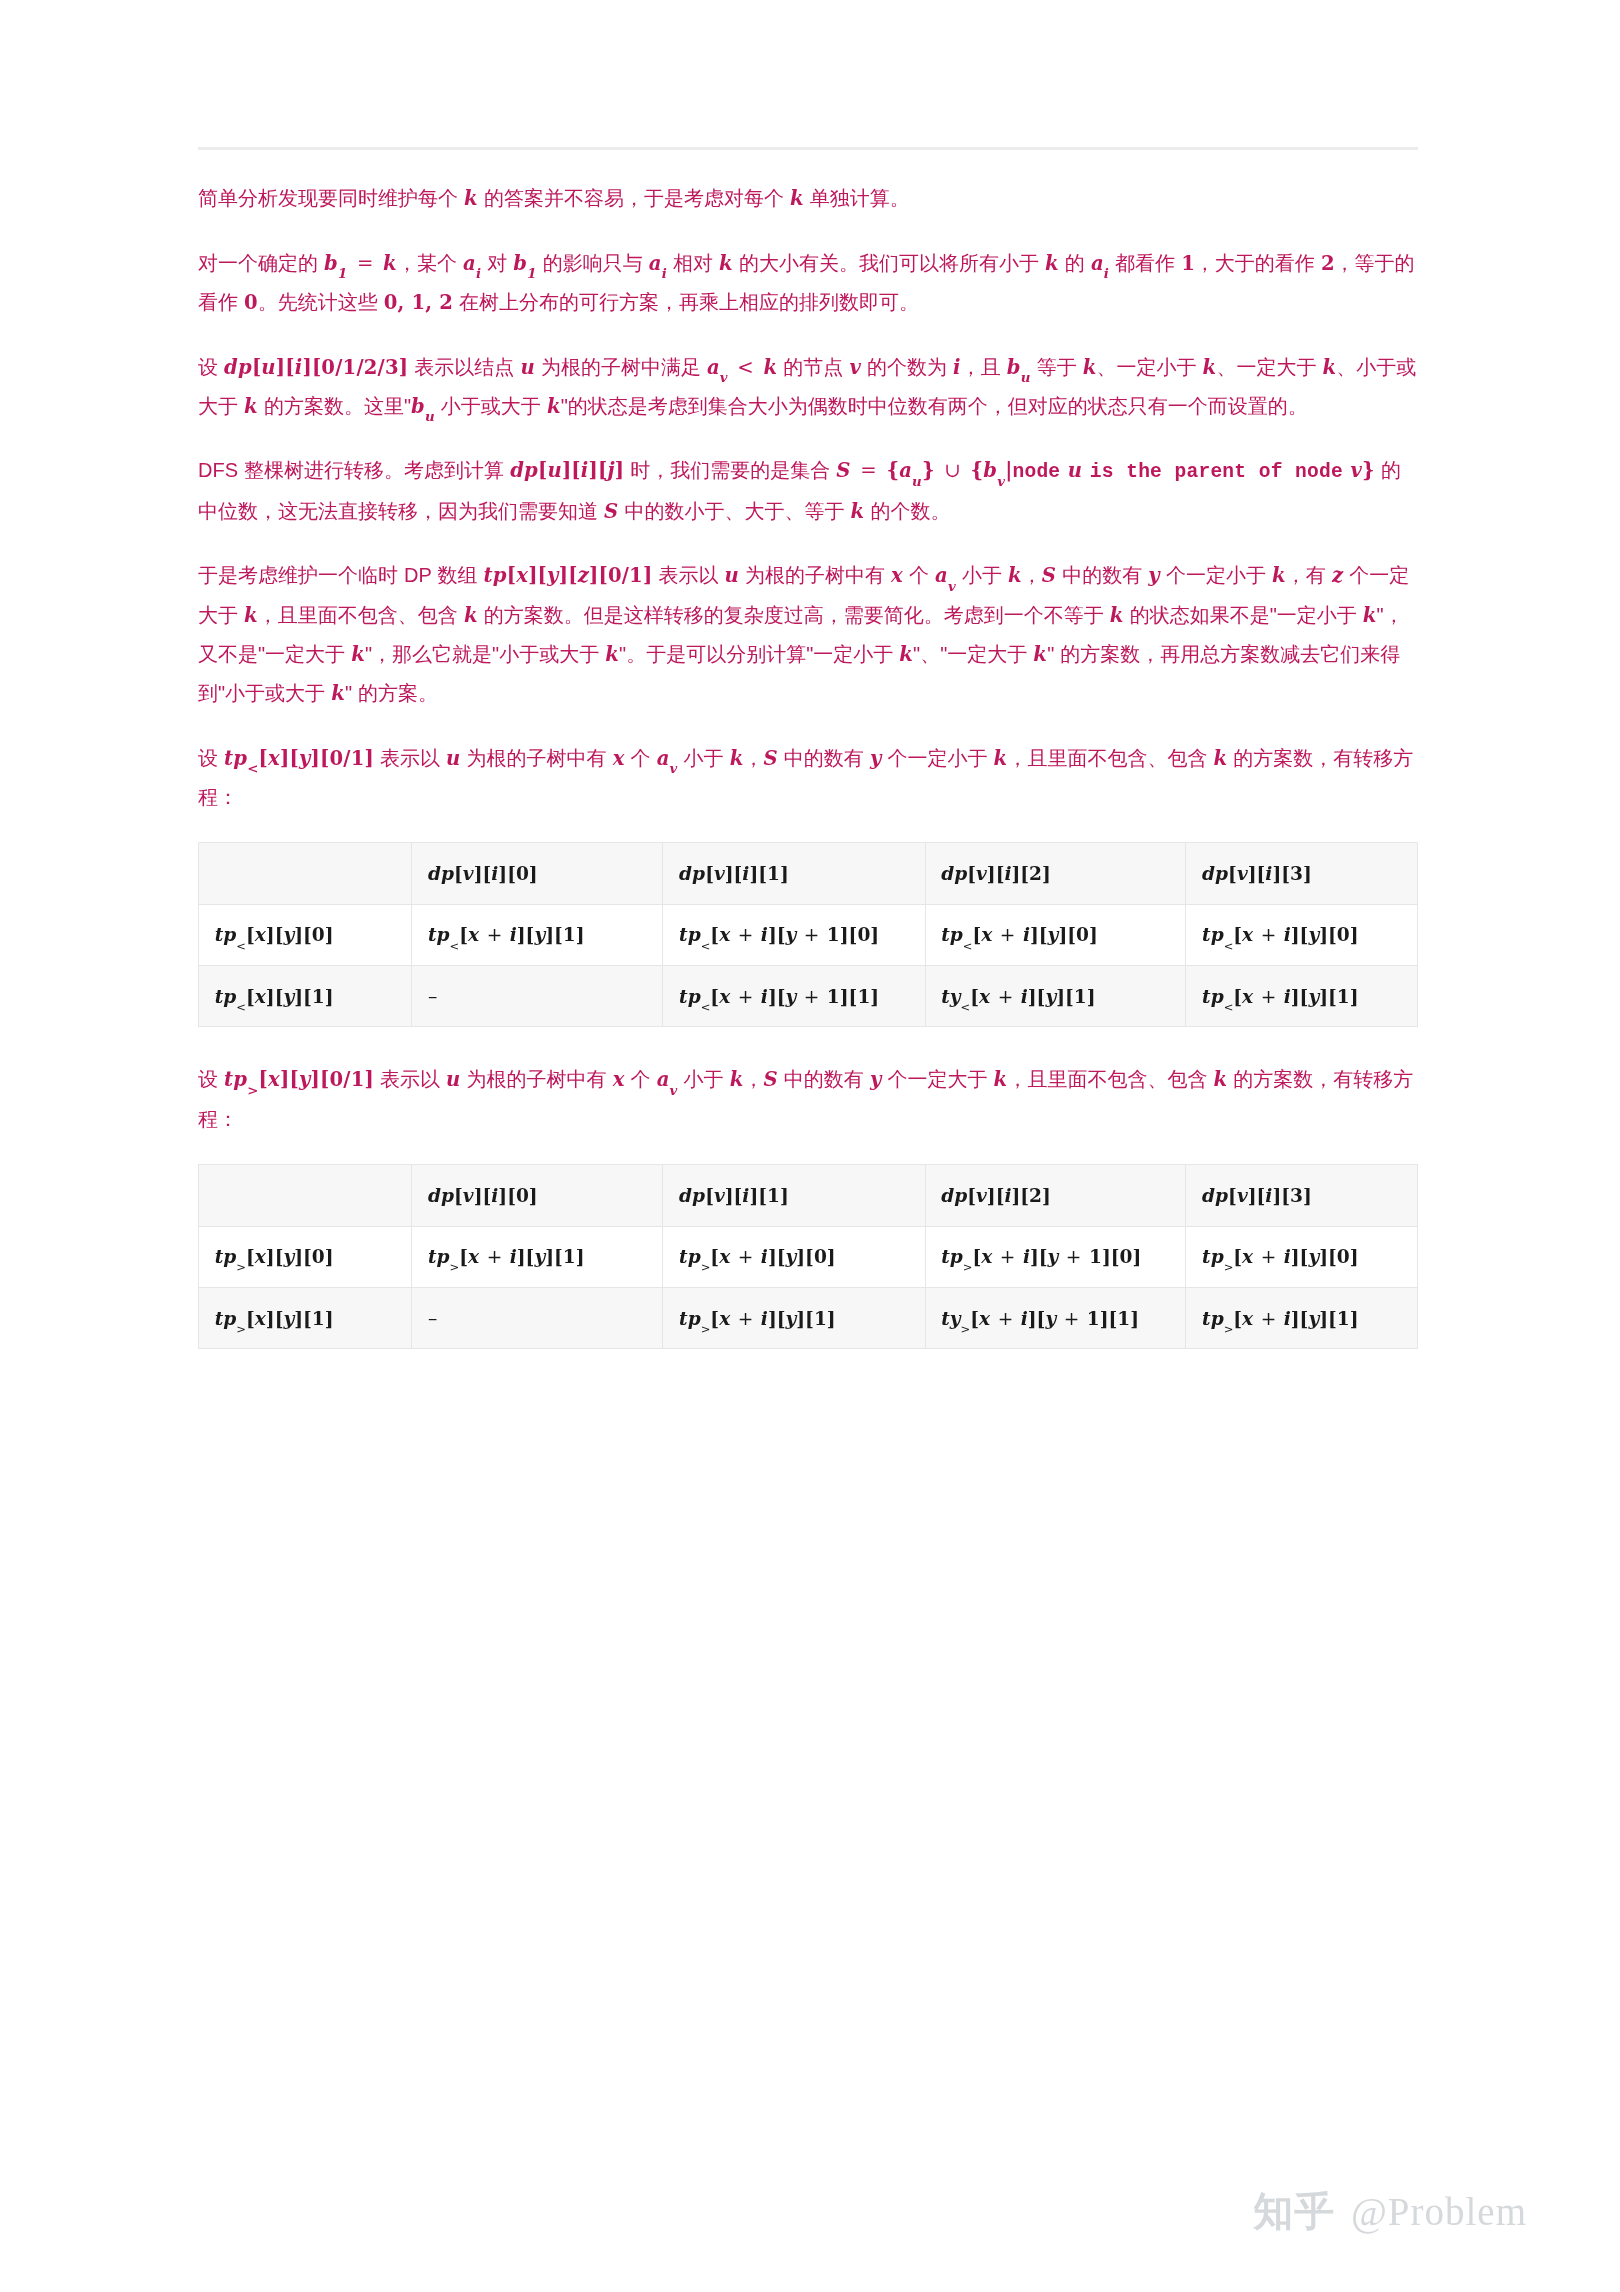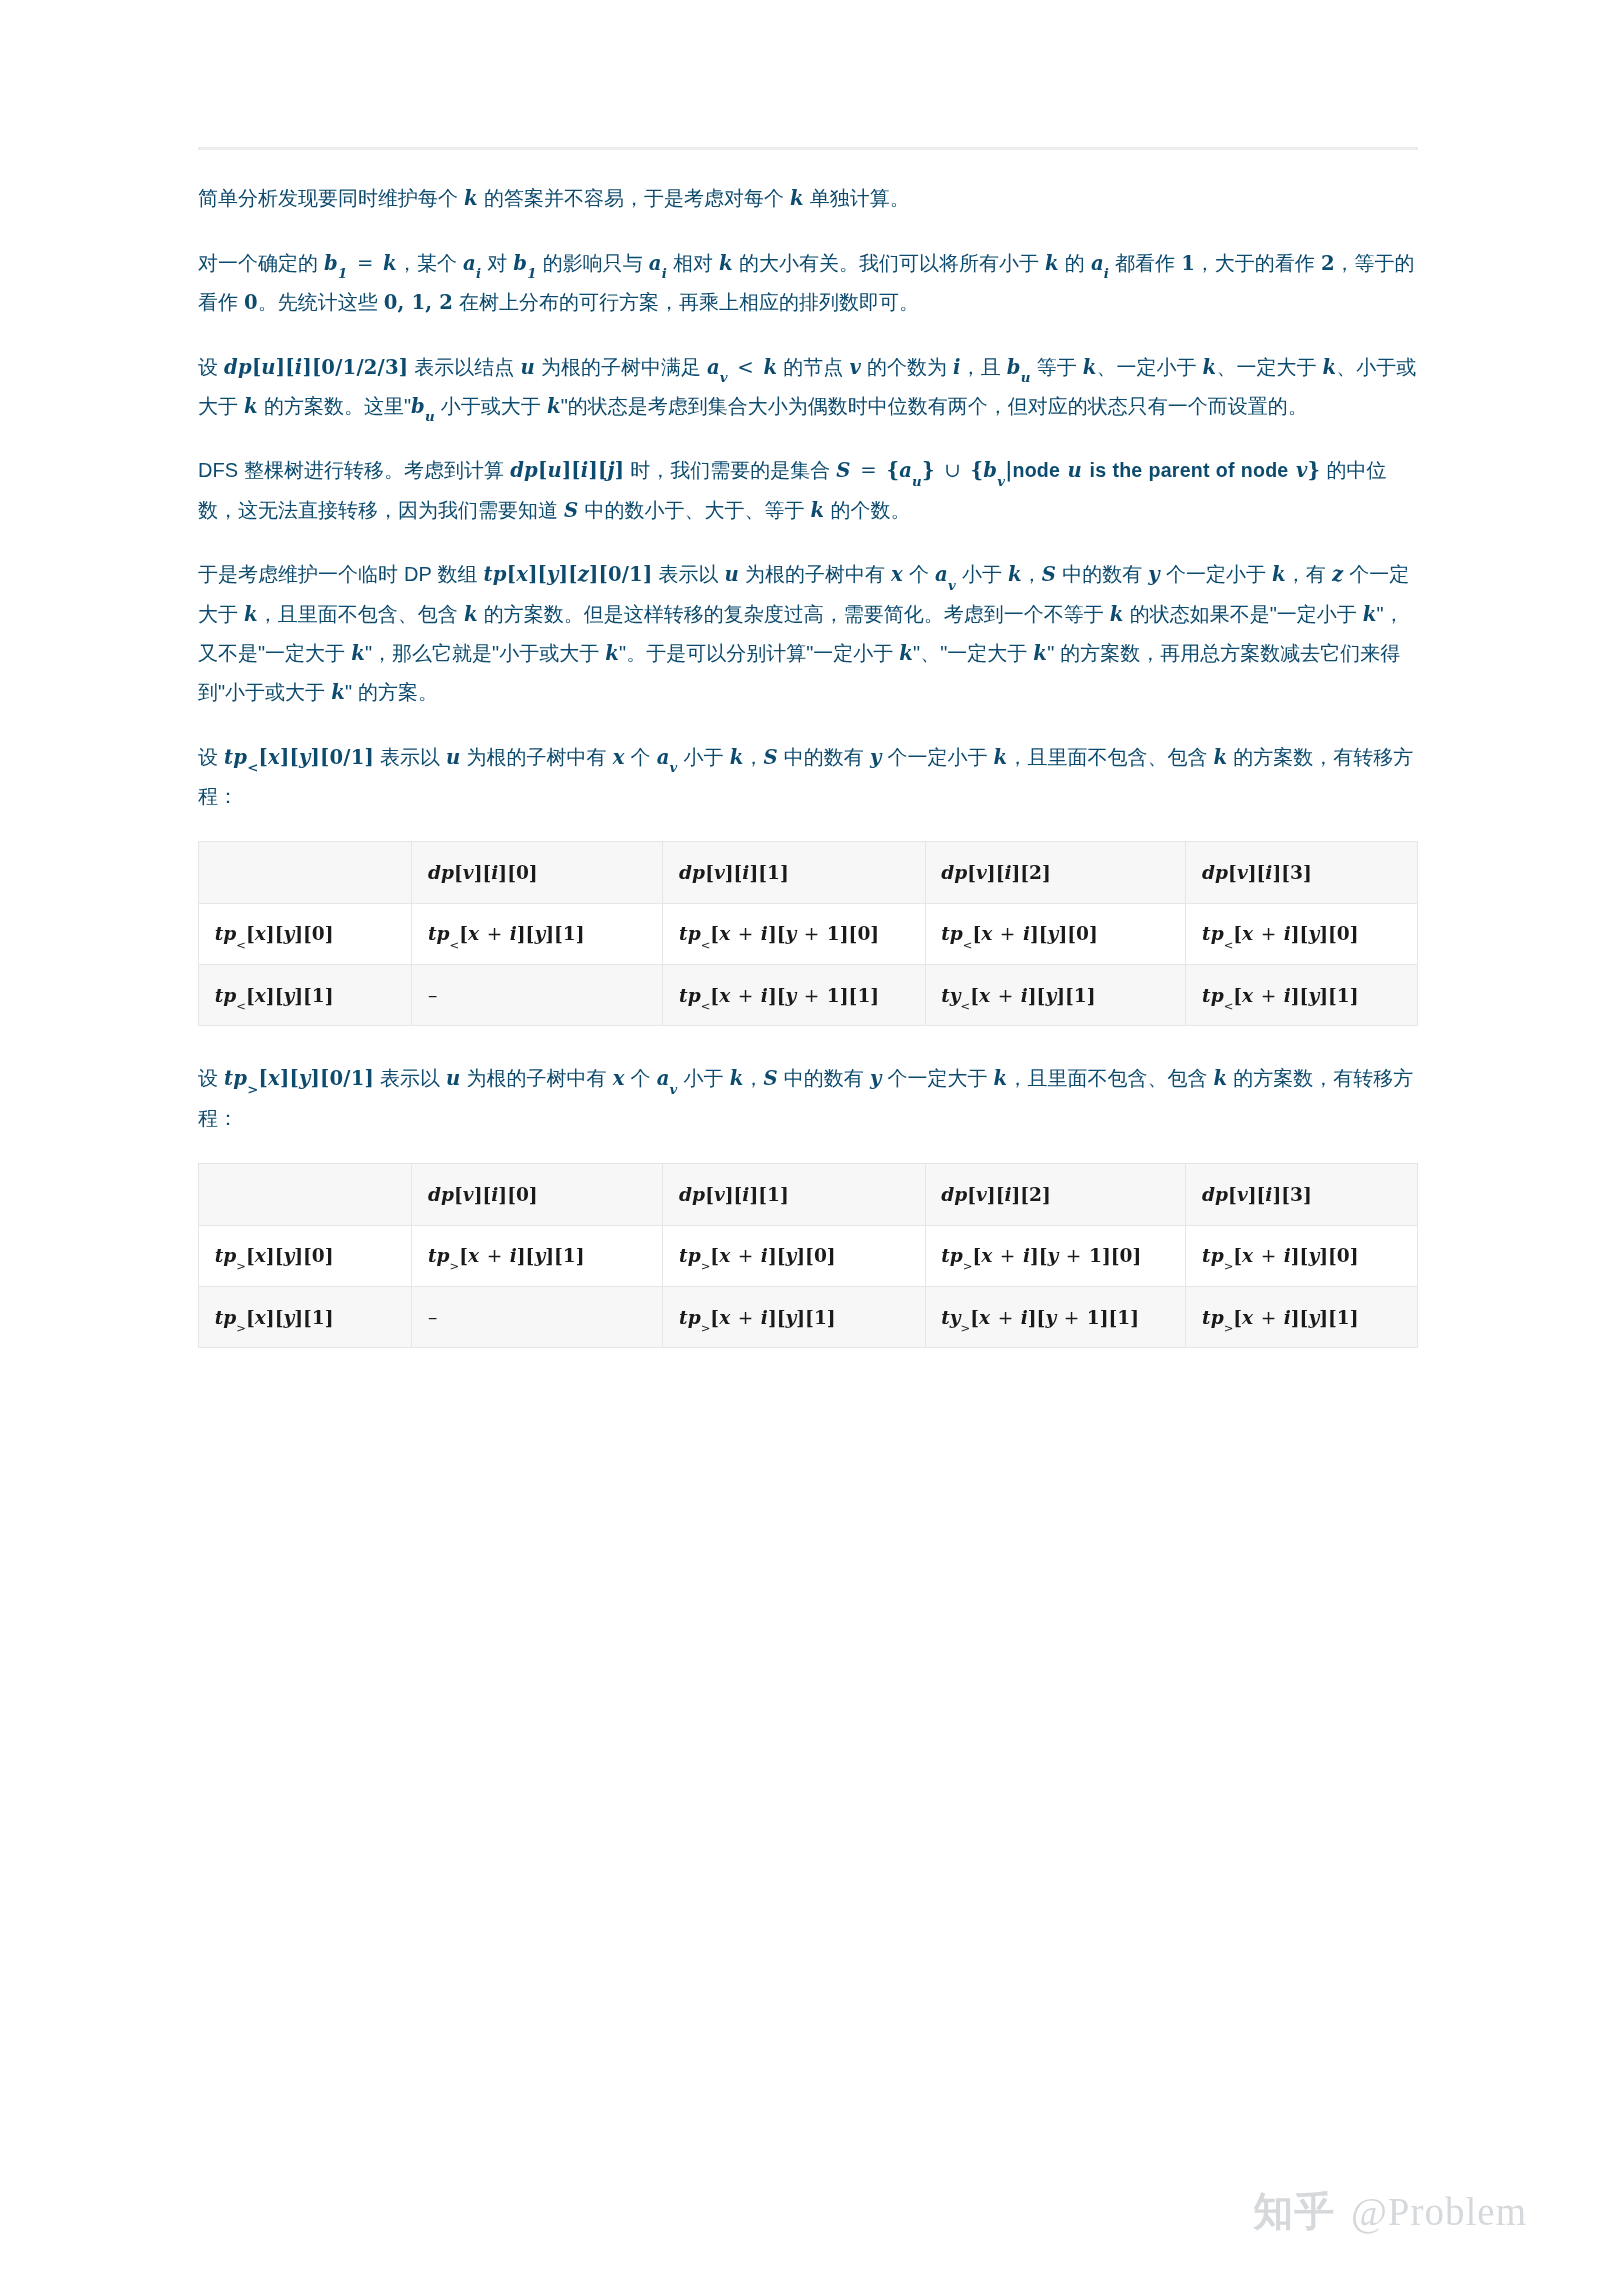--- a/index.html
+++ b/index.html
@@ -41,21 +41,21 @@
   .title-rule {
     height: 2.9px;
     background: #ececec;
     width: 100%;
     margin: 0 0 29px 0;
   }
   p.para {
     font-size: 20px;
     line-height: 1.95;
     margin: 0 0 25.5px 0;
-    color: #0c4a6e;
+    color: #be185d;
     text-align: left;
     word-spacing: 0.5px;
   }
   
   .m {
     font-family: "DejaVu Serif", "Liberation Serif", serif;
     font-style: italic;
     font-weight: bold;
     font-size: 19.6px;
     letter-spacing: 0.2px;
@@ -77,21 +77,21 @@
     padding: 0 2px;
   }
   .mn {
     font-family: "DejaVu Serif", "Liberation Serif", serif;
     font-style: normal;
     font-weight: bold;
     font-size: 19.6px;
     white-space: nowrap;
   }
   .roman {
-    font-family: Liberation Sans, sans-serif;
+    font-family: Liberation Mono, monospace;
     font-style: normal;
     font-weight: bold;
     font-size: 19.6px;
   }
   table.dp-table {
     border-collapse: collapse;
     width: 100%;
     margin: 23px 0 33px 0;
     background: #bef264;
     table-layout: fixed;

